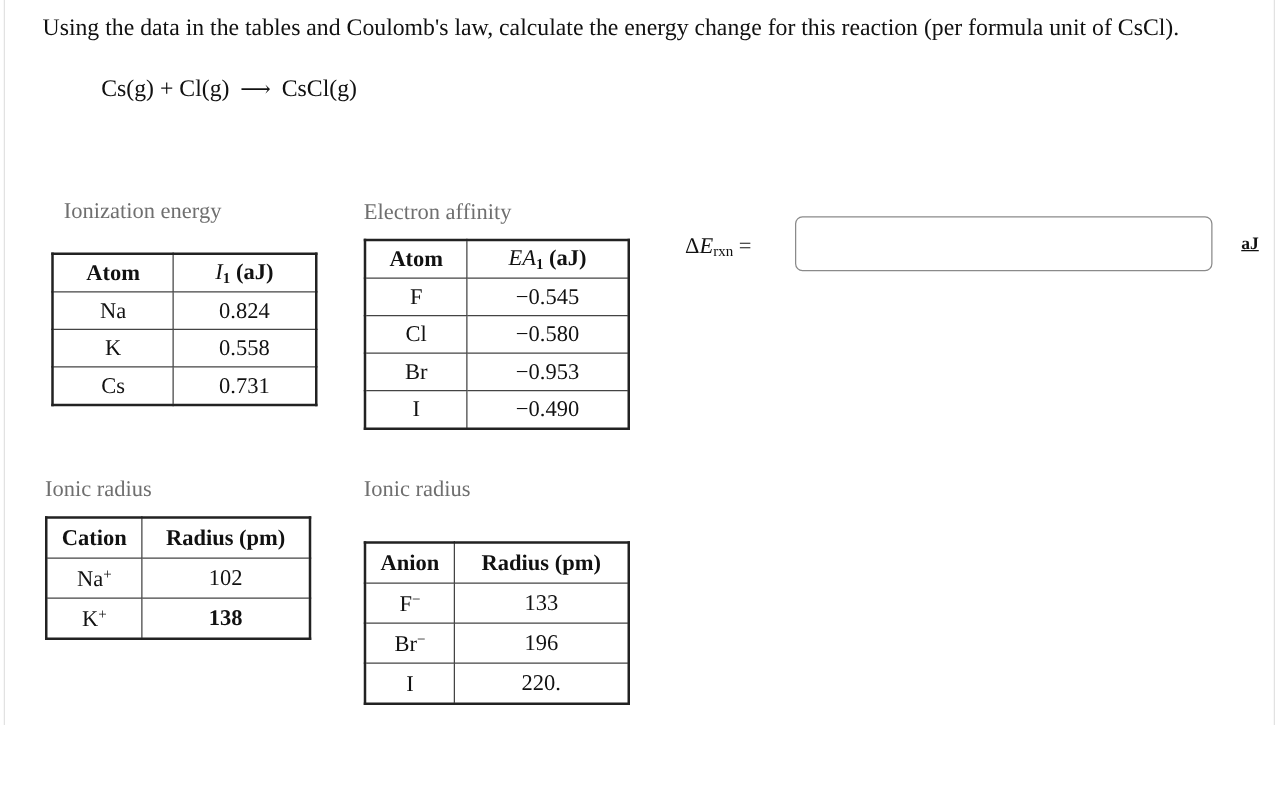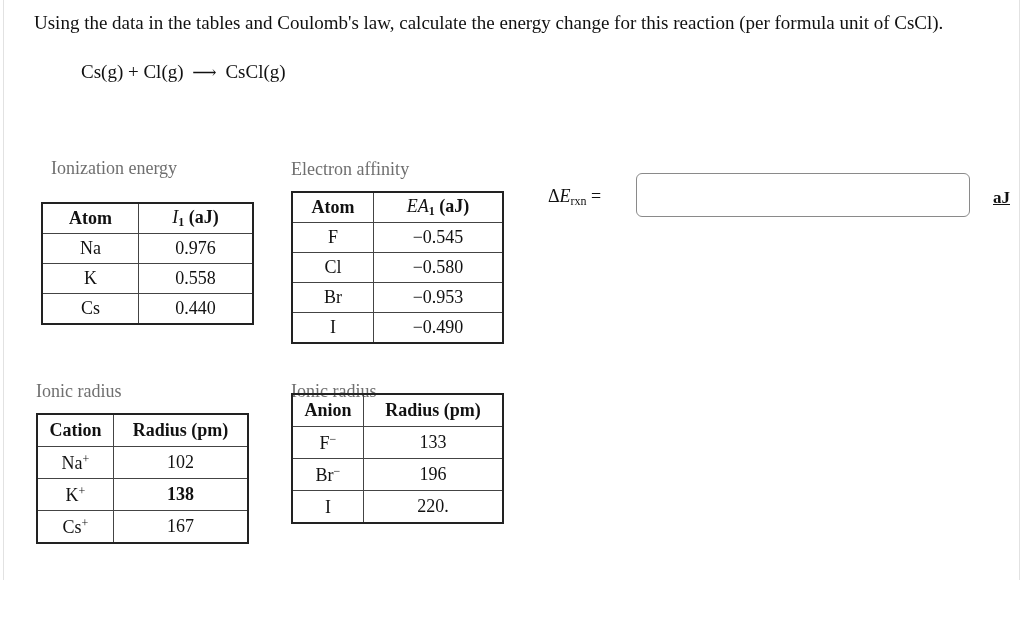--- a/index.html
+++ b/index.html
@@ -70,21 +70,21 @@
       border-radius: 6px;
       box-sizing: border-box;
       background: #fff;
       font-size: 18px;
       padding: 0 10px;
       outline: none;
       font-family: "Liberation Serif", serif;
     }
     .unit {
       left: 989px; top: 188px;
-      font-size: 17px;
+      font-size: 14px;
       font-weight: bold;
       text-decoration: underline;
     }
   </style>
 </head>
 <body>
 
 <div class="page">
 
   <div class="abs question">Using the data in the tables and Coulomb's law, calculate the energy change for this reaction (per formula unit of CsCl).</div>
@@ -97,29 +97,29 @@
 
   <div class="abs caption" style="left:37px; top:158px;margin-left:10px;">Ionization energy</div>
   <table class="data" style="left:37px; top:202px; width:213px;">
     <tbody>
         <tr>
       <th style="width:95px;">Atom</th>
       <th><span class="ital">I</span><sub class="small">1</sub> <span>(aJ)</span></th>
     </tr>
     <tr>
       <td>Na</td>
-      <td>0.976</td>
+      <td>0.824</td>
     </tr>
     <tr>
       <td>K</td>
       <td>0.558</td>
     </tr>
     <tr>
       <td>Cs</td>
-      <td>0.440</td>
+      <td>0.731</td>
     </tr>
   </tbody>
     </table>
 
   <div class="abs caption" style="left:287px; top:159px;">Electron affinity</div>
   <table class="data" style="left:287px; top:191px; width:213px;">
     <tbody>
         <tr>
       <th style="width:80px;">Atom</th>
       <th><span class="ital">EA</span><sub class="small">1</sub> <span>(aJ)</span></th>
@@ -158,29 +158,25 @@
       <th style="height:31px;">Radius (pm)</th>
     </tr>
     <tr>
       <td style="height:31px;"><span>Na</span><sup class="small">+</sup></td>
       <td style="height:31px;">102</td>
     </tr>
     <tr>
       <td style="height:31px;"><span>K</span><sup class="small">+</sup></td>
       <td style="height:31px;font-weight:bold;">138</td>
     </tr>
-    <tr>
-      <td style="height:31px;"><span>Cs</span><sup class="small">+</sup></td>
-      <td style="height:31px;">167</td>
-    </tr>
   </tbody>
     </table>
 
   <div class="abs caption" style="left:287px; top:381px;">Ionic radius</div>
-  <table class="data" style="left:287px; top:393px; width:213px;">
+  <table class="data" style="left:287px; top:433px; width:213px;">
     <tbody>
         <tr>
       <th style="width:70px; height:31px;">Anion</th>
       <th style="height:31px;">Radius (pm)</th>
     </tr>
     <tr>
       <td style="height:31px;"><span>F</span><sup class="small">−</sup></td>
       <td style="height:31px;">133</td>
     </tr>
     <tr>

